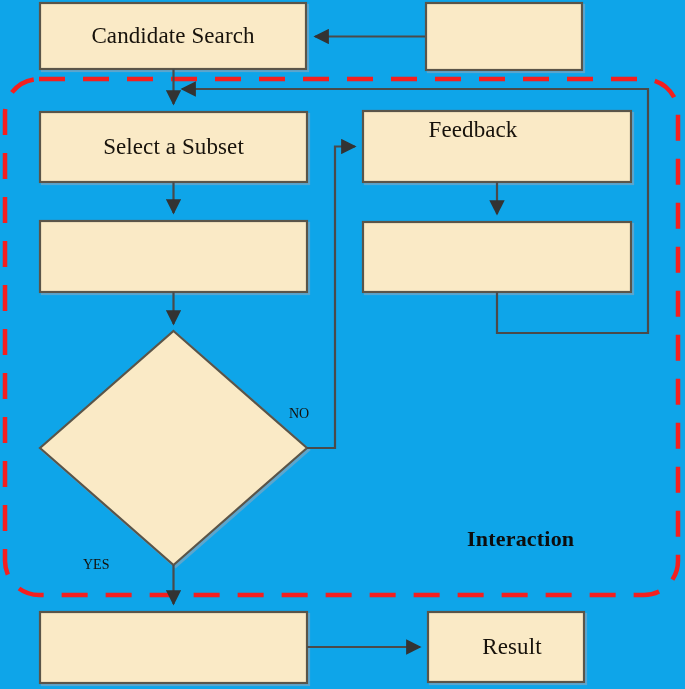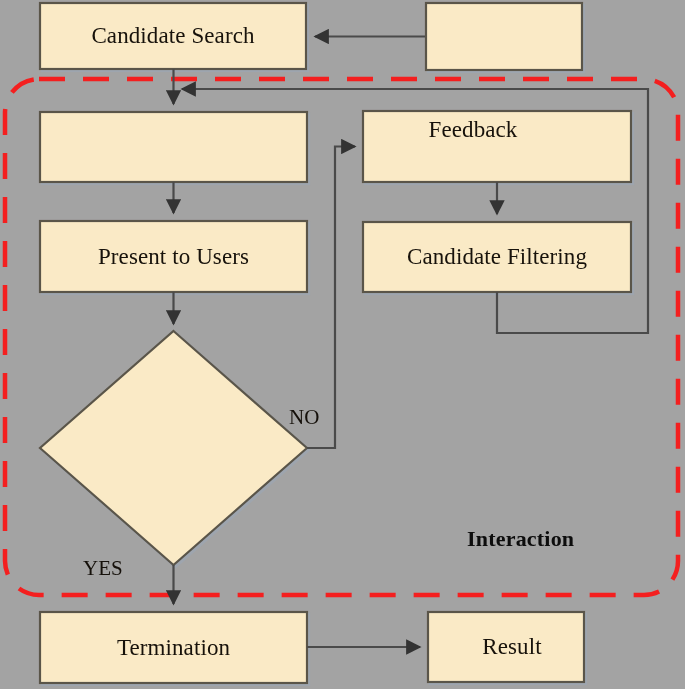--- a/index.html
+++ b/index.html
@@ -8,21 +8,21 @@
     padding: 0;
     background: #ffffff;
   }
   body {
     font-family: "Liberation Serif", "DejaVu Serif", serif;
   }
   #canvas {
     position: relative;
     width: 685px;
     height: 689px;
-    background: #a3a3a3;
+    background: #0ea5e9;
     overflow: hidden;
     text-decoration: underline;
   }
   #flow-svg {
     position: absolute;
     left: 0;
     top: 0;
     width: 685px;
     height: 689px;
   }
@@ -37,21 +37,21 @@
     font-size: 23px;
     line-height: 1.18;
     letter-spacing: 0.1px;
     pointer-events: none;
     white-space: pre-line;
   }
   .edge-label {
     position: absolute;
     color: #15100a;
     font-family: "Liberation Serif", "DejaVu Serif", serif;
-    font-size: 21px;
+    font-size: 14px;
     line-height: 1;
     pointer-events: none;
     text-align: center;
   }
   .region-label {
     position: absolute;
     color: #0d0d0d;
     font-family: "Liberation Serif", "DejaVu Serif", serif;
     font-size: 22px;
     font-weight: bold;
@@ -120,29 +120,27 @@
     <path d="M 497 292 L 497 333 L 648 333 L 648 89 L 182 89" fill="none" stroke="#4a4a4a" stroke-width="2.2" stroke-linejoin="miter" marker-end="url(#arrow)"></path>
 
     <path d="M 173.5 565 L 173.5 604" fill="none" stroke="#4a4a4a" stroke-width="2.2" marker-end="url(#arrow)"></path>
 
     <path d="M 307 647 L 420 647" fill="none" stroke="#4a4a4a" stroke-width="2.2" marker-end="url(#arrow)"></path>
   </svg>
 
   <div class="node-label" style="left:40px; top:3px; width:266px; height:66px;">Candidate Search</div>
 
 
+  <div class="node-label" style="left:40px; top:112px; width:267px; height:70px;">Select a Subset</div>
 
   <div class="node-label" style="left:363px; top:94px; width:220px; height:71px;">Feedback</div>
 
-  <div class="node-label" style="left:40px; top:221px; width:267px; height:71px;">Present to Users</div>
-
-  <div class="node-label" style="left:363px; top:222px; width:268px; height:70px;">Candidate Filtering</div>
 
 
-  <div class="node-label" style="left:40px; top:612px; width:267px; height:71px;">Termination</div>
+
 
   <div class="node-label" style="left:428px; top:612px; width:168px; height:70px;border-radius:23px;">Result</div>
 
   <div class="edge-label" style="left:289px; top:407px;">NO</div>
 
   <div class="edge-label" style="left:83px; top:558px;">YES</div>
 
   <div class="region-label" style="left:467px; top:528px;">Interaction</div>
 
 </div>

